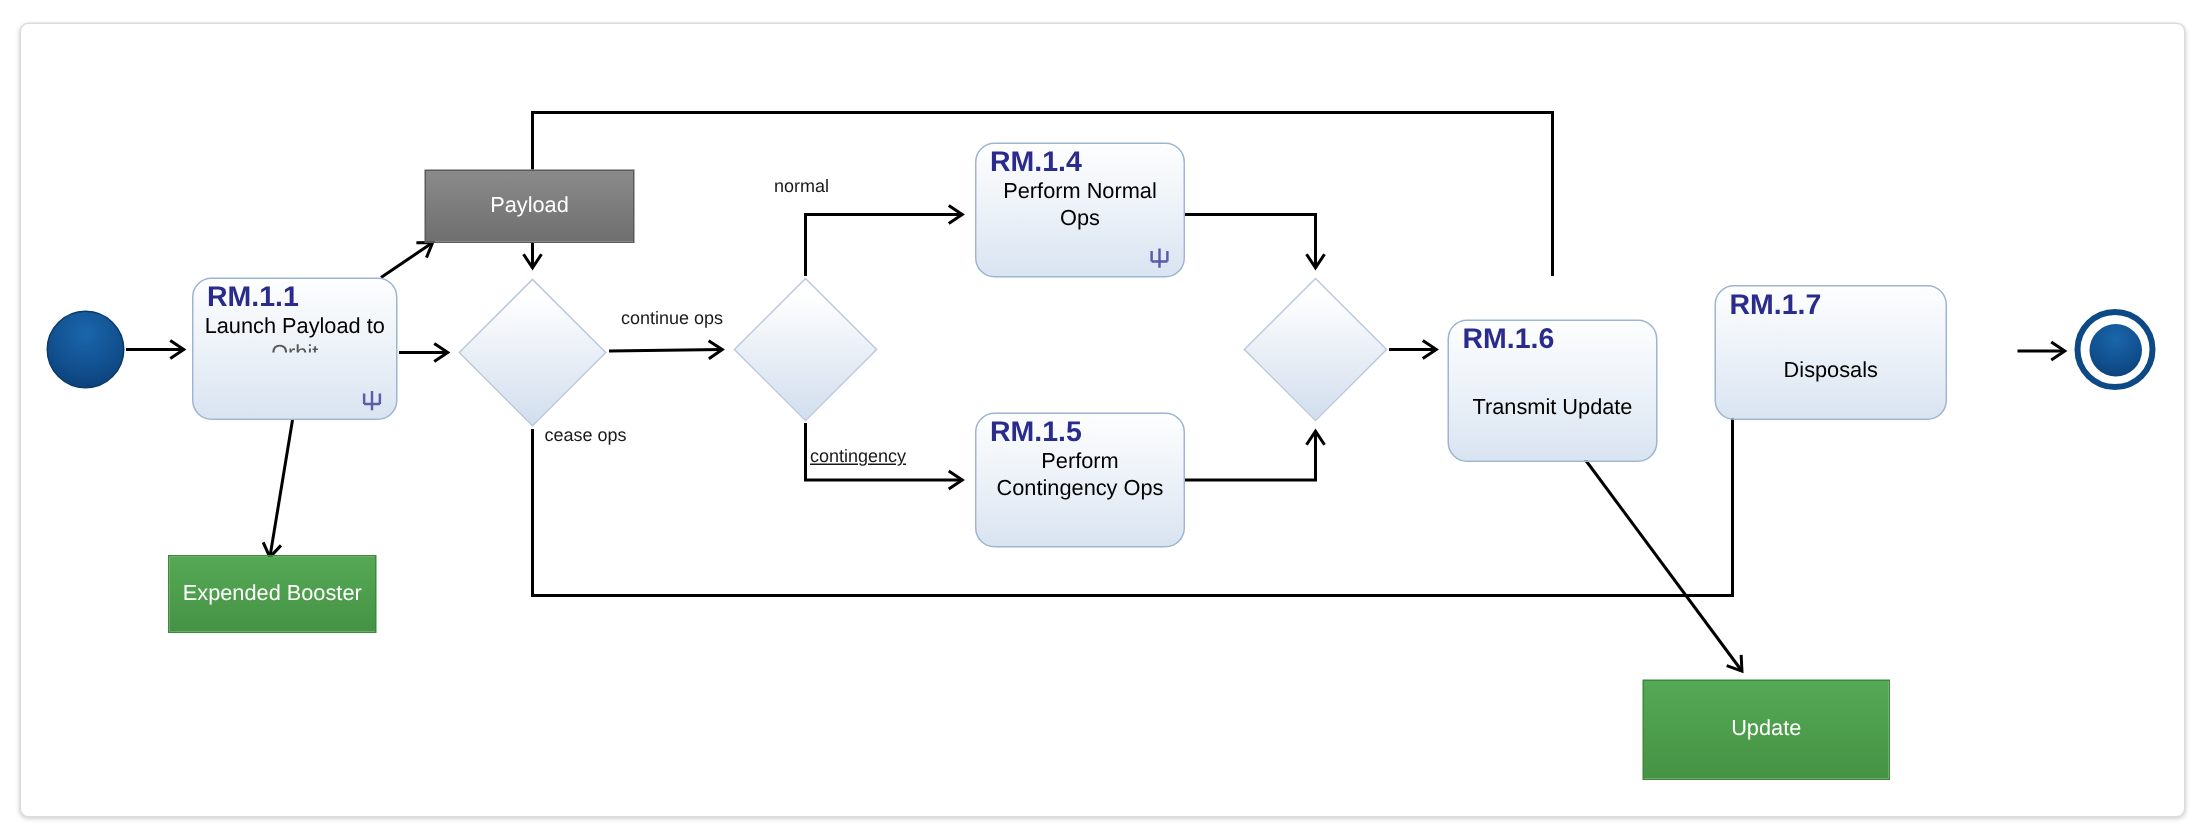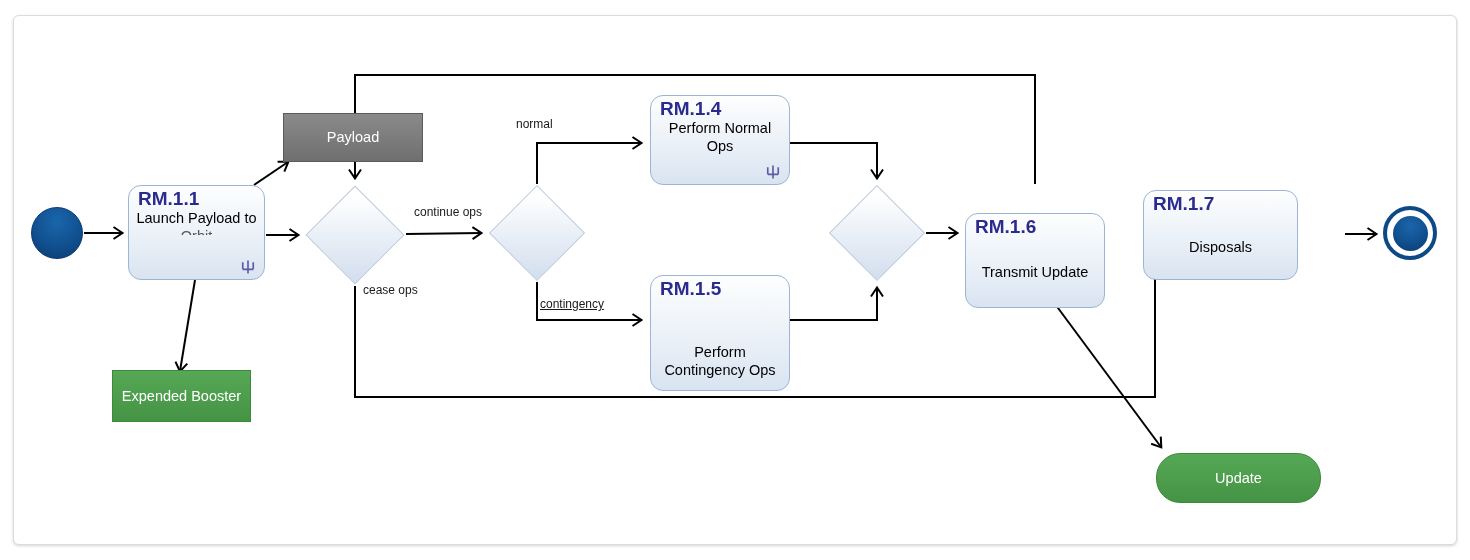--- a/index.html
+++ b/index.html
@@ -133,21 +133,21 @@
   <div class="action" style="left:650px;top:95px;width:140px;height:90px;">
     <div class="aid">RM.1.4</div>
     <div class="abody top">
       <div>Perform Normal Ops</div>
     </div>
     <svg class="rake" width="14" height="14" viewBox="0 0 12 12">
       <path d="M1.5,2 L1.5,8 M10.5,2 L10.5,8 M6,0.5 L6,11.5 M1.5,8 L10.5,8" stroke="#5b5ba6" stroke-width="1.4" fill="none"></path>
     </svg>
   </div>
 
-  <div class="action" style="left:650px;top:275px;width:140px;height:116px;gap:44px;">
+  <div class="action" style="left:650px;top:275px;width:140px;height:90px;">
     <div class="aid">RM.1.5</div>
     <div class="abody top">
       <div>Perform Contingency Ops</div>
     </div>
   </div>
 
   <div class="action" style="left:965px;top:185px;width:140px;height:95px;margin-top:28px;">
     <div class="aid">RM.1.6</div>
     <div class="abody">
       <div>Transmit Update</div>
@@ -160,21 +160,21 @@
       <div>Disposals</div>
     </div>
   </div>
 
   <div class="obj gray" style="left:283px;top:113px;width:140px;height:49px;">
     <span>Payload</span>
   </div>
   <div class="obj green" style="left:112px;top:370px;width:139px;height:52px;">
     <span>Expended Booster</span>
   </div>
-  <div class="obj green" style="left:1156px;top:453px;width:165px;height:50px;border-radius:24px;">
+  <div class="obj green" style="left:1095px;top:453px;width:165px;height:67px;">
     <span>Update</span>
   </div>
 
   <span class="elabel" style="left:405px;top:205px;width:86px;text-align:center;">continue ops</span>
   <span class="elabel" style="left:363px;top:283px;">cease ops</span>
   <span class="elabel" style="left:516px;top:117px;">normal</span>
   <span class="elabel" style="left:540px;top:297px;text-decoration:underline;">contingency</span>
 
 </div>
 

